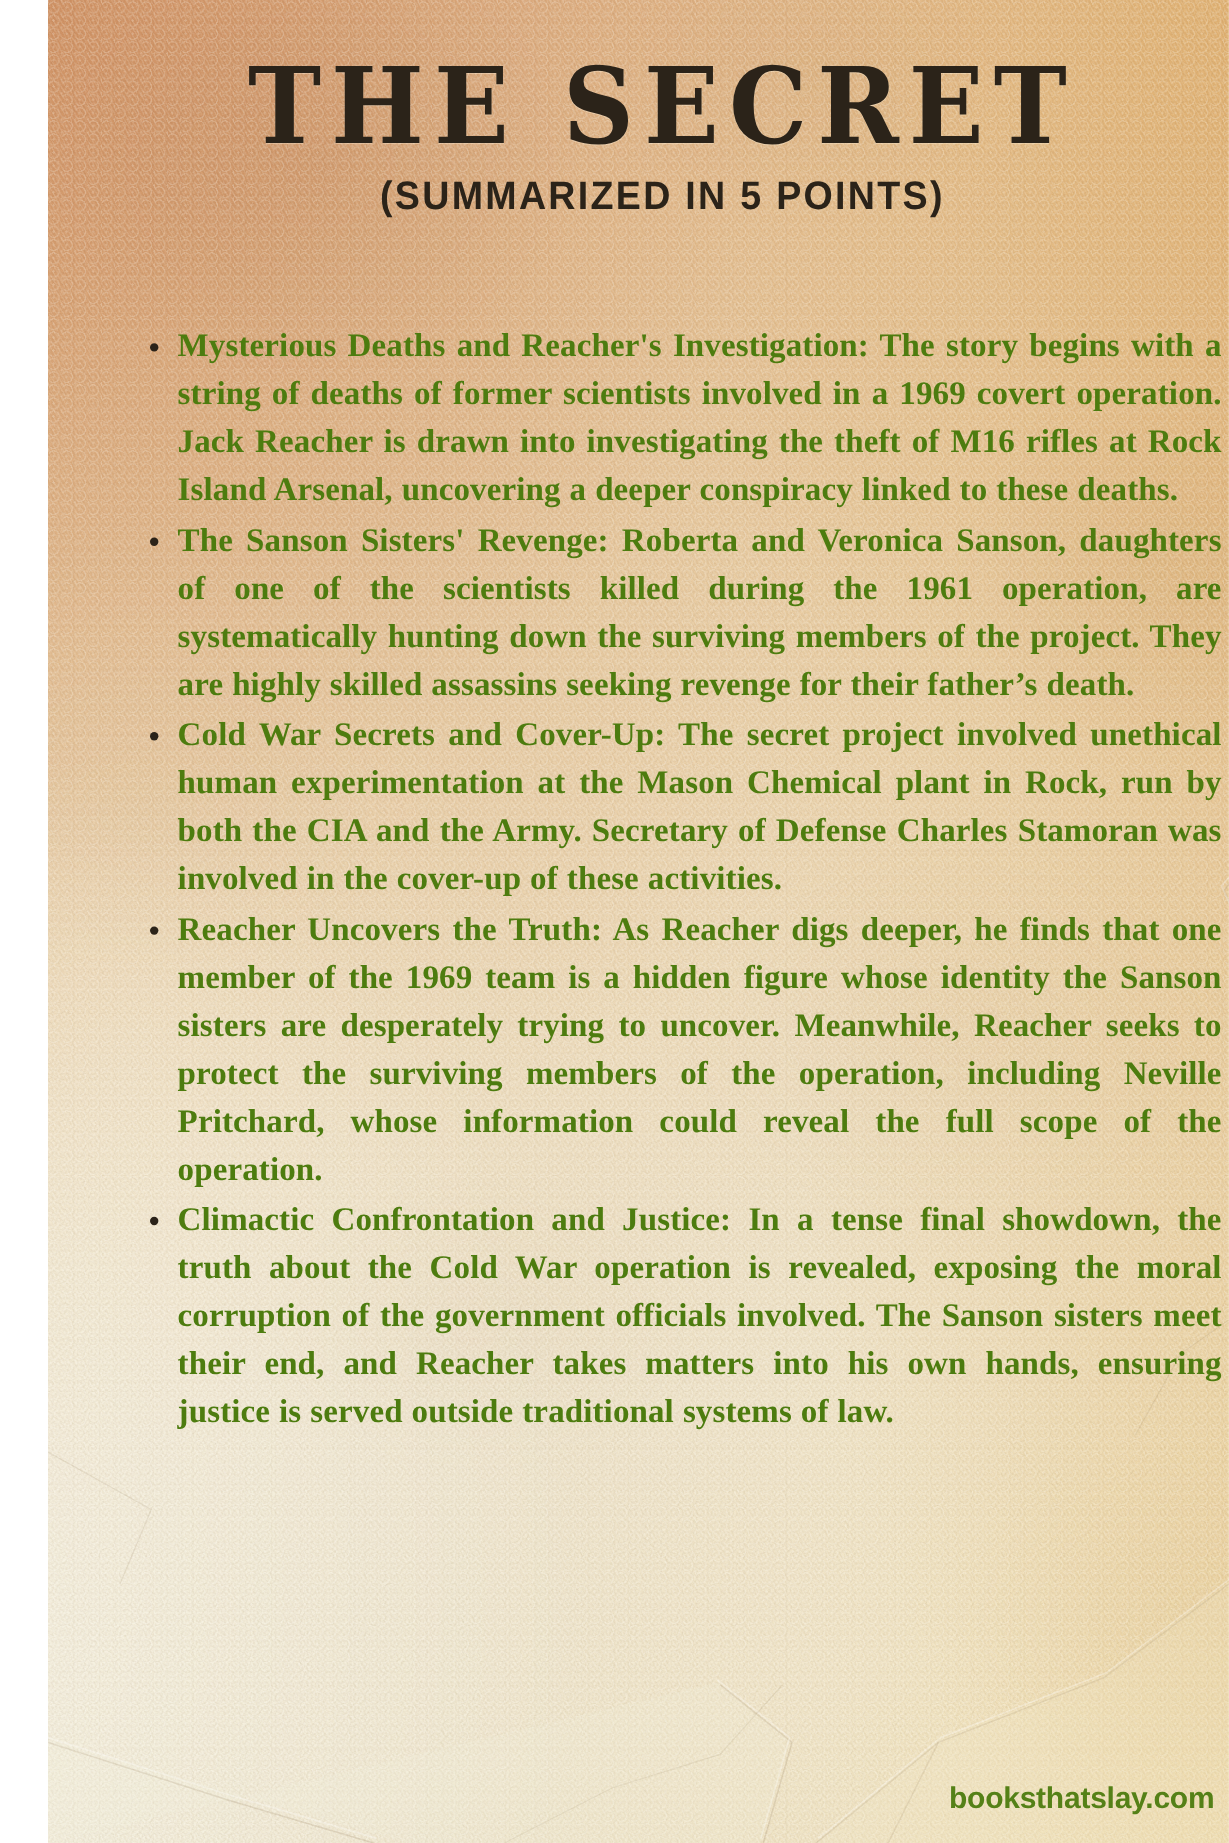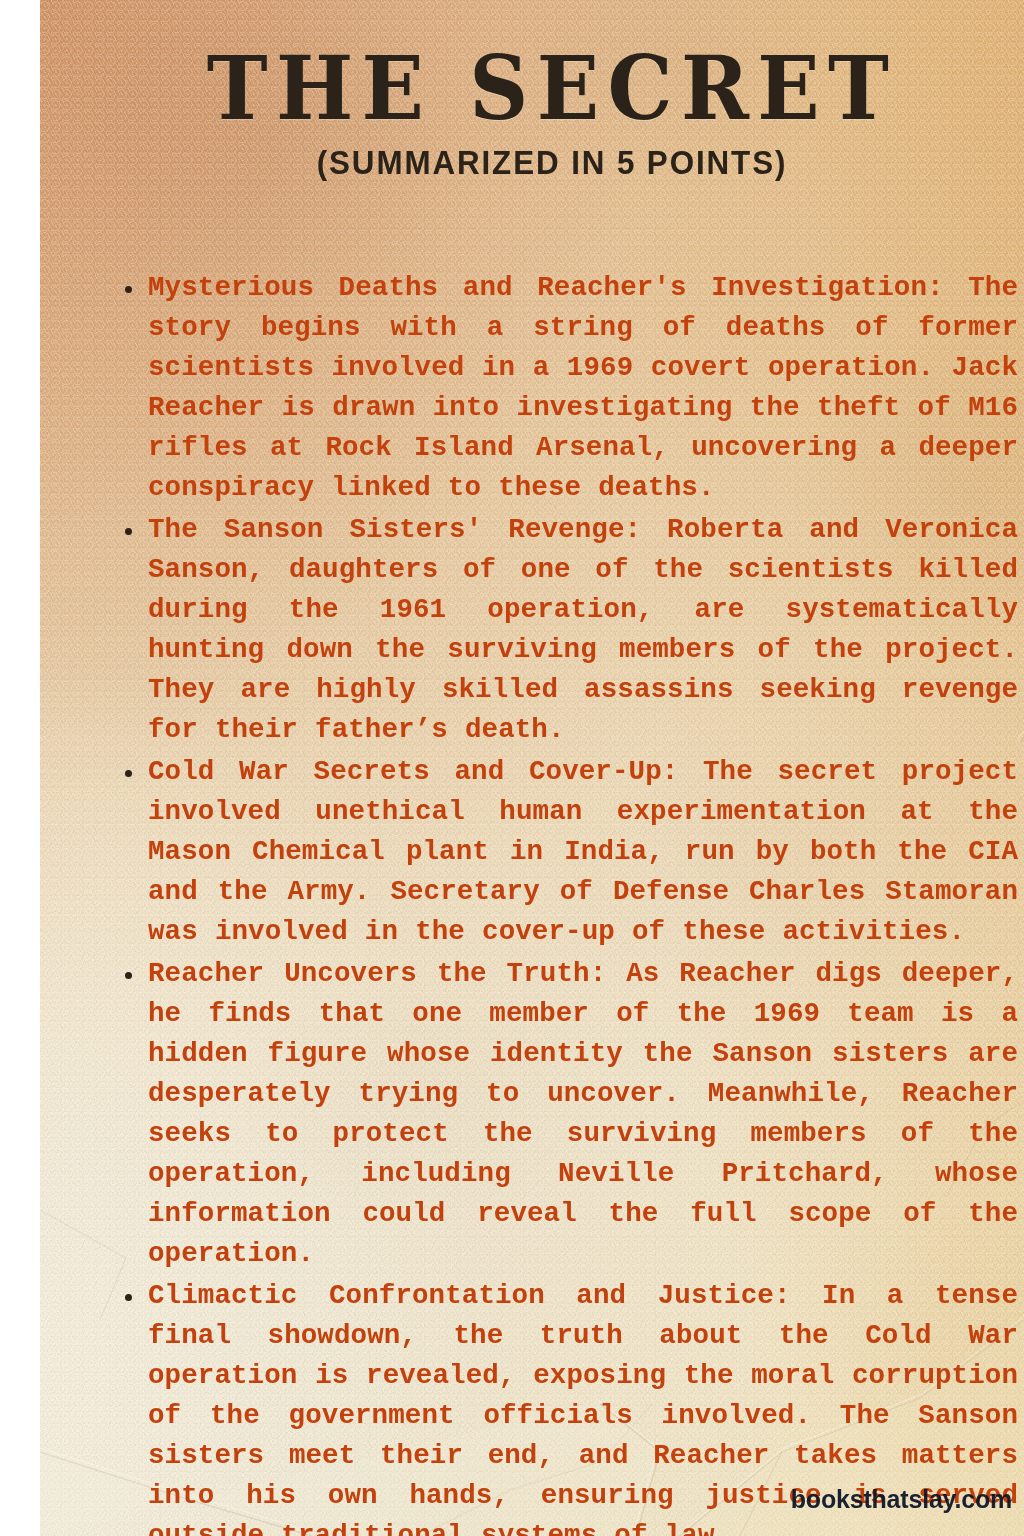--- a/index.html
+++ b/index.html
@@ -204,25 +204,25 @@
     position: absolute;
     top: 268px;
     left: 78px;
     width: 900px;
   }
 
   .point {
     position: relative;
     padding-left: 30px;
     margin: 0 0 2px 0;
-    font-family: Liberation Mono, monospace;
+    font-family: Liberation Serif, serif;
     font-size: 27.5px;
     line-height: 40px;
     font-weight: 700;
-    color: #c2410c;
+    color: #4d7c0f;
     text-align: justify;
     text-justify: inter-word;
     letter-spacing: 0.1px;
     word-spacing: 0.5px;
     -webkit-hyphens: none;
     hyphens: none;
   }
 
   .point::before {
     content: "";
@@ -237,21 +237,21 @@
 
   
   .watermark {
     position: absolute;
     right: 52px;
     bottom: 22px;
     font-family: "Liberation Sans", sans-serif;
     font-size: 25px;
     font-weight: 700;
     letter-spacing: -0.2px;
-    color: #0f172a;
+    color: #4d7c0f;
     opacity: 0.95;
   }
 </style>
 </head>
 <body>
 
 <div id="poster">
 
   <div class="wash wash-base"></div>
   <div class="wash wash-right"></div>
@@ -288,21 +288,21 @@
   <div class="content">
 
     <div class="header">
       <h1 class="poster-title">THE SECRET</h1>
       <div class="poster-subtitle">(SUMMARIZED IN 5 POINTS)</div>
     </div>
 
     <ul class="points">
       <li class="point">Mysterious Deaths and Reacher's Investigation: The story begins with a string of deaths of former scientists involved in a 1969 covert operation. Jack Reacher is drawn into investigating the theft of M16 rifles at Rock Island Arsenal, uncovering a deeper conspiracy linked to these deaths.</li>
       <li class="point">The Sanson Sisters' Revenge: Roberta and Veronica Sanson, daughters of one of the scientists killed during the 1961 operation, are systematically hunting down the surviving members of the project. They are highly skilled assassins seeking revenge for their father’s death.</li>
-      <li class="point">Cold War Secrets and Cover-Up: The secret project involved unethical human experimentation at the Mason Chemical plant in India, run by both the CIA and the Army. Secretary of Defense Charles Stamoran was involved in the cover-up of these activities.</li>
+      <li class="point">Cold War Secrets and Cover-Up: The secret project involved unethical human experimentation at the Mason Chemical plant in Rock, run by both the CIA and the Army. Secretary of Defense Charles Stamoran was involved in the cover-up of these activities.</li>
       <li class="point">Reacher Uncovers the Truth: As Reacher digs deeper, he finds that one member of the 1969 team is a hidden figure whose identity the Sanson sisters are desperately trying to uncover. Meanwhile, Reacher seeks to protect the surviving members of the operation, including Neville Pritchard, whose information could reveal the full scope of the operation.</li>
       <li class="point">Climactic Confrontation and Justice: In a tense final showdown, the truth about the Cold War operation is revealed, exposing the moral corruption of the government officials involved. The Sanson sisters meet their end, and Reacher takes matters into his own hands, ensuring justice is served outside traditional systems of law.</li>
     </ul>
 
     <div class="watermark">booksthatslay.com</div>
 
   </div>
 </div>
 
 </body></html>

